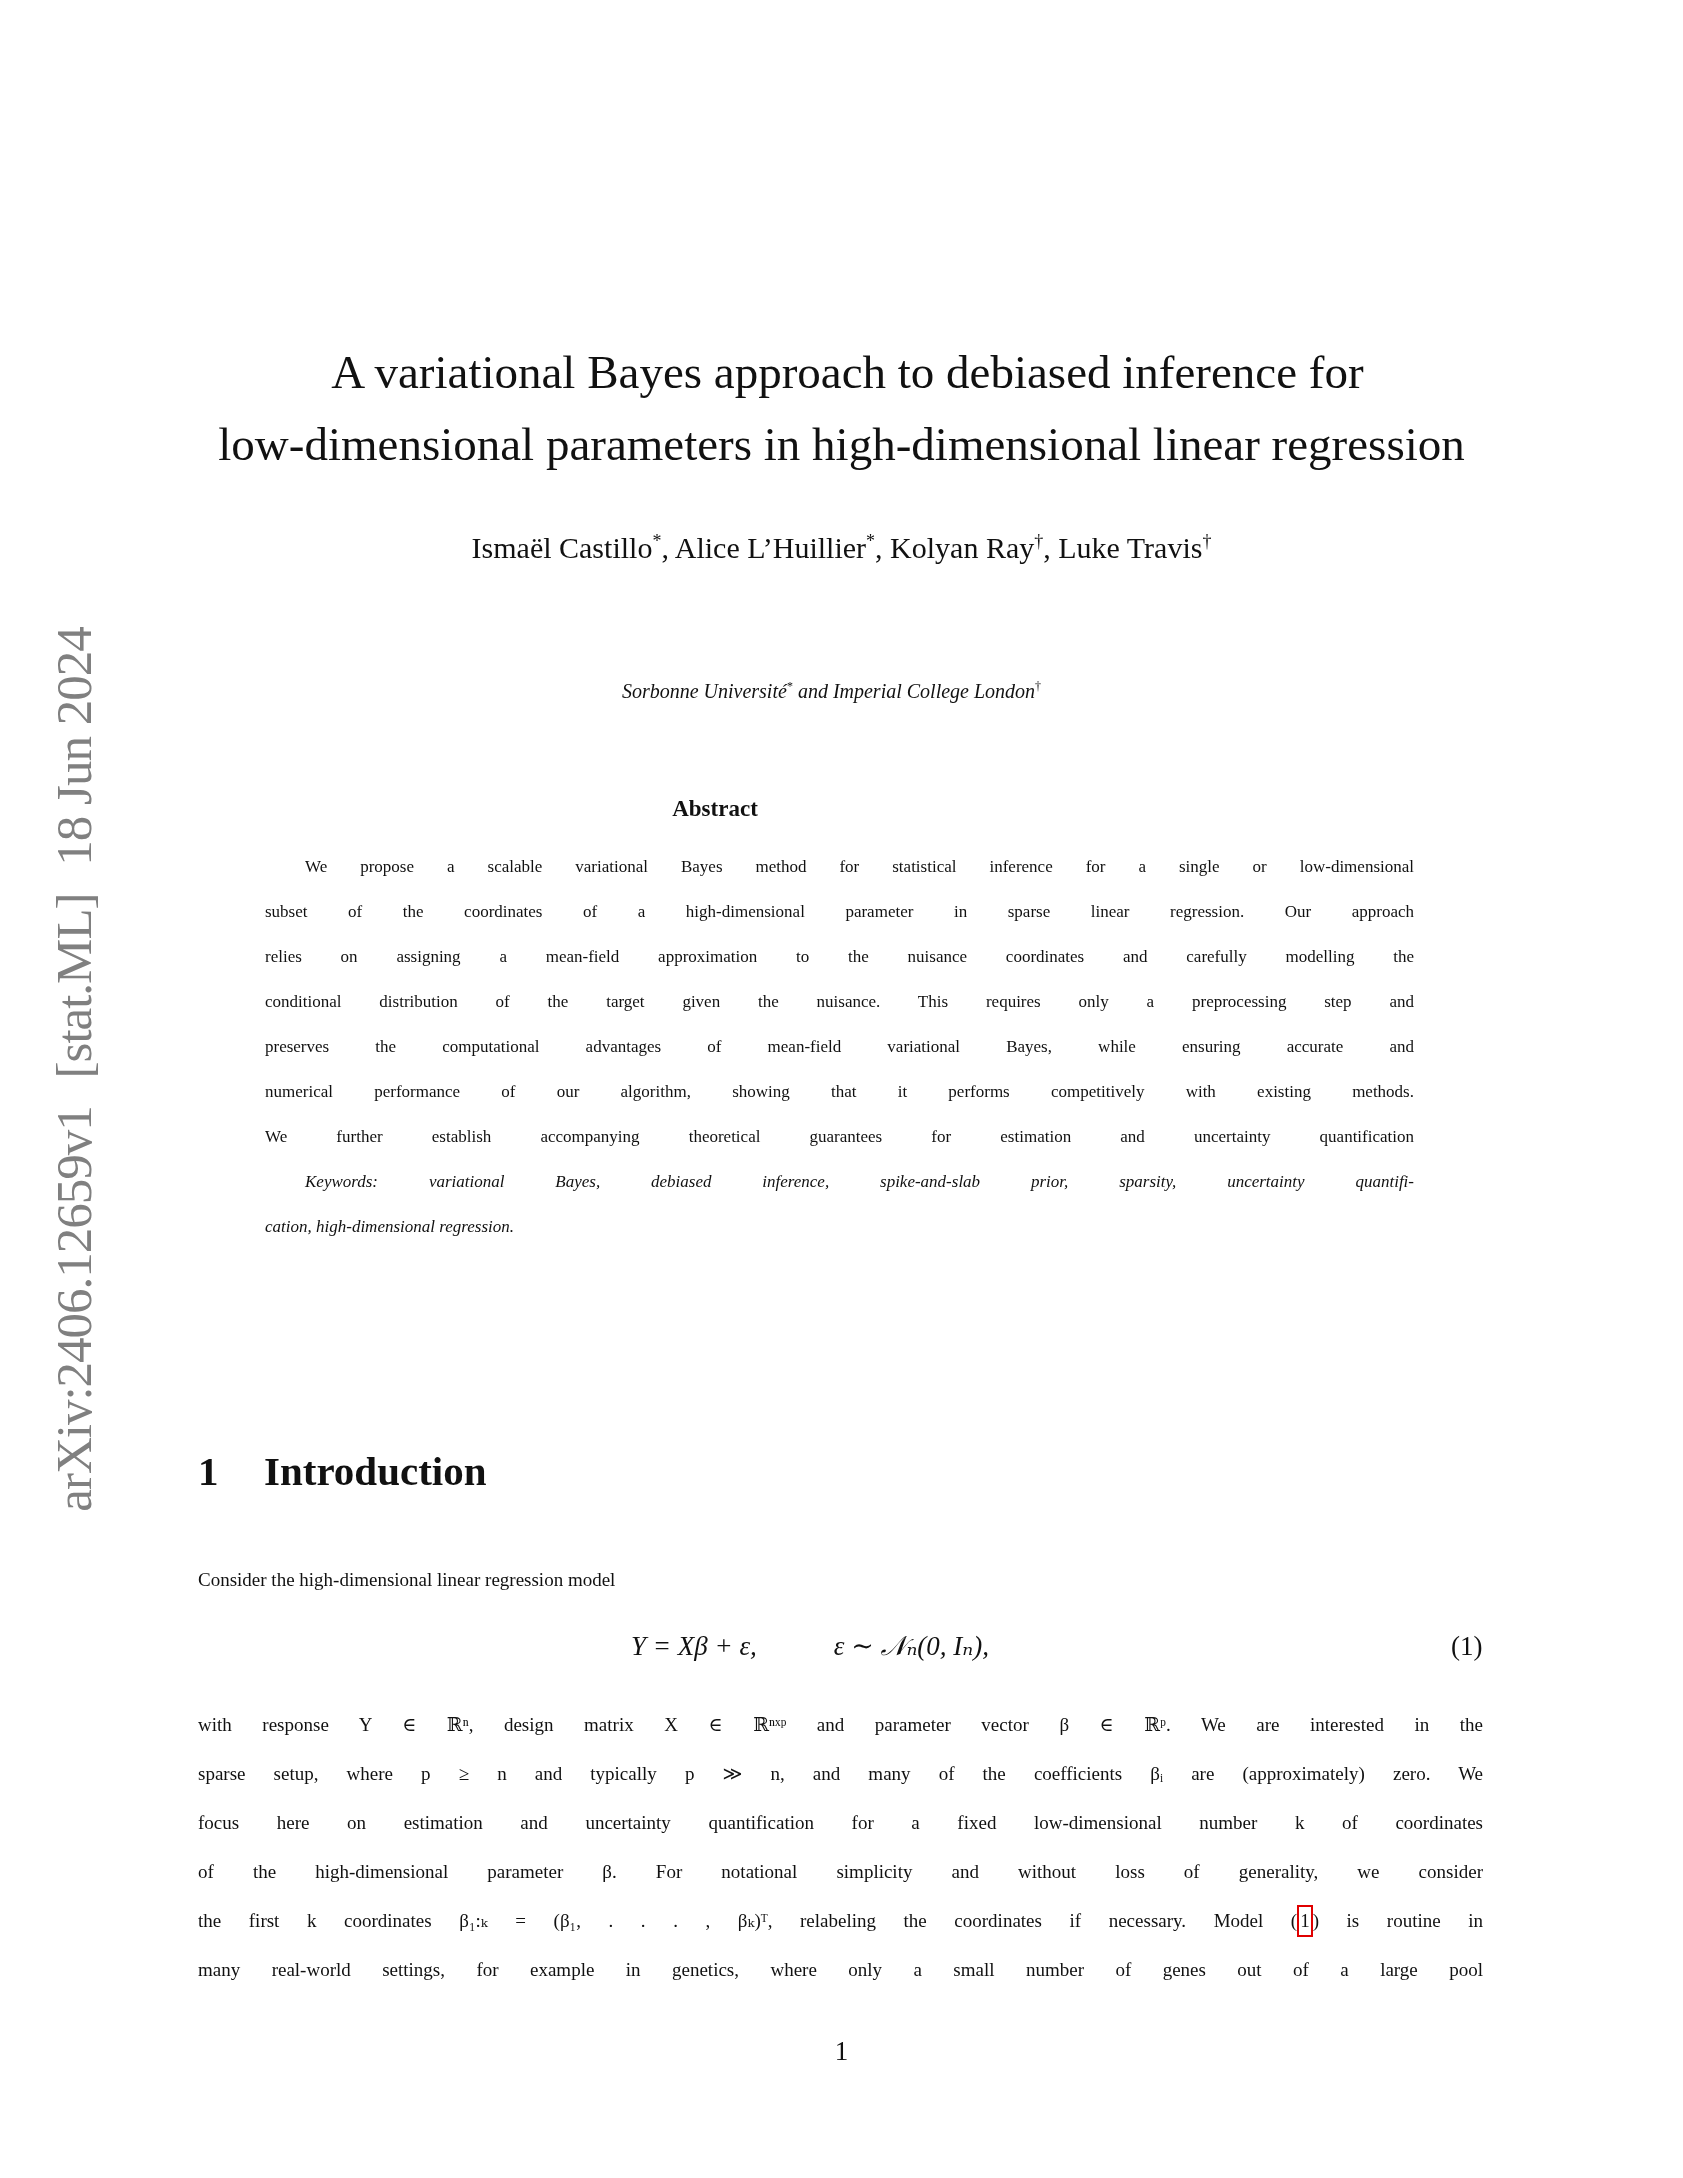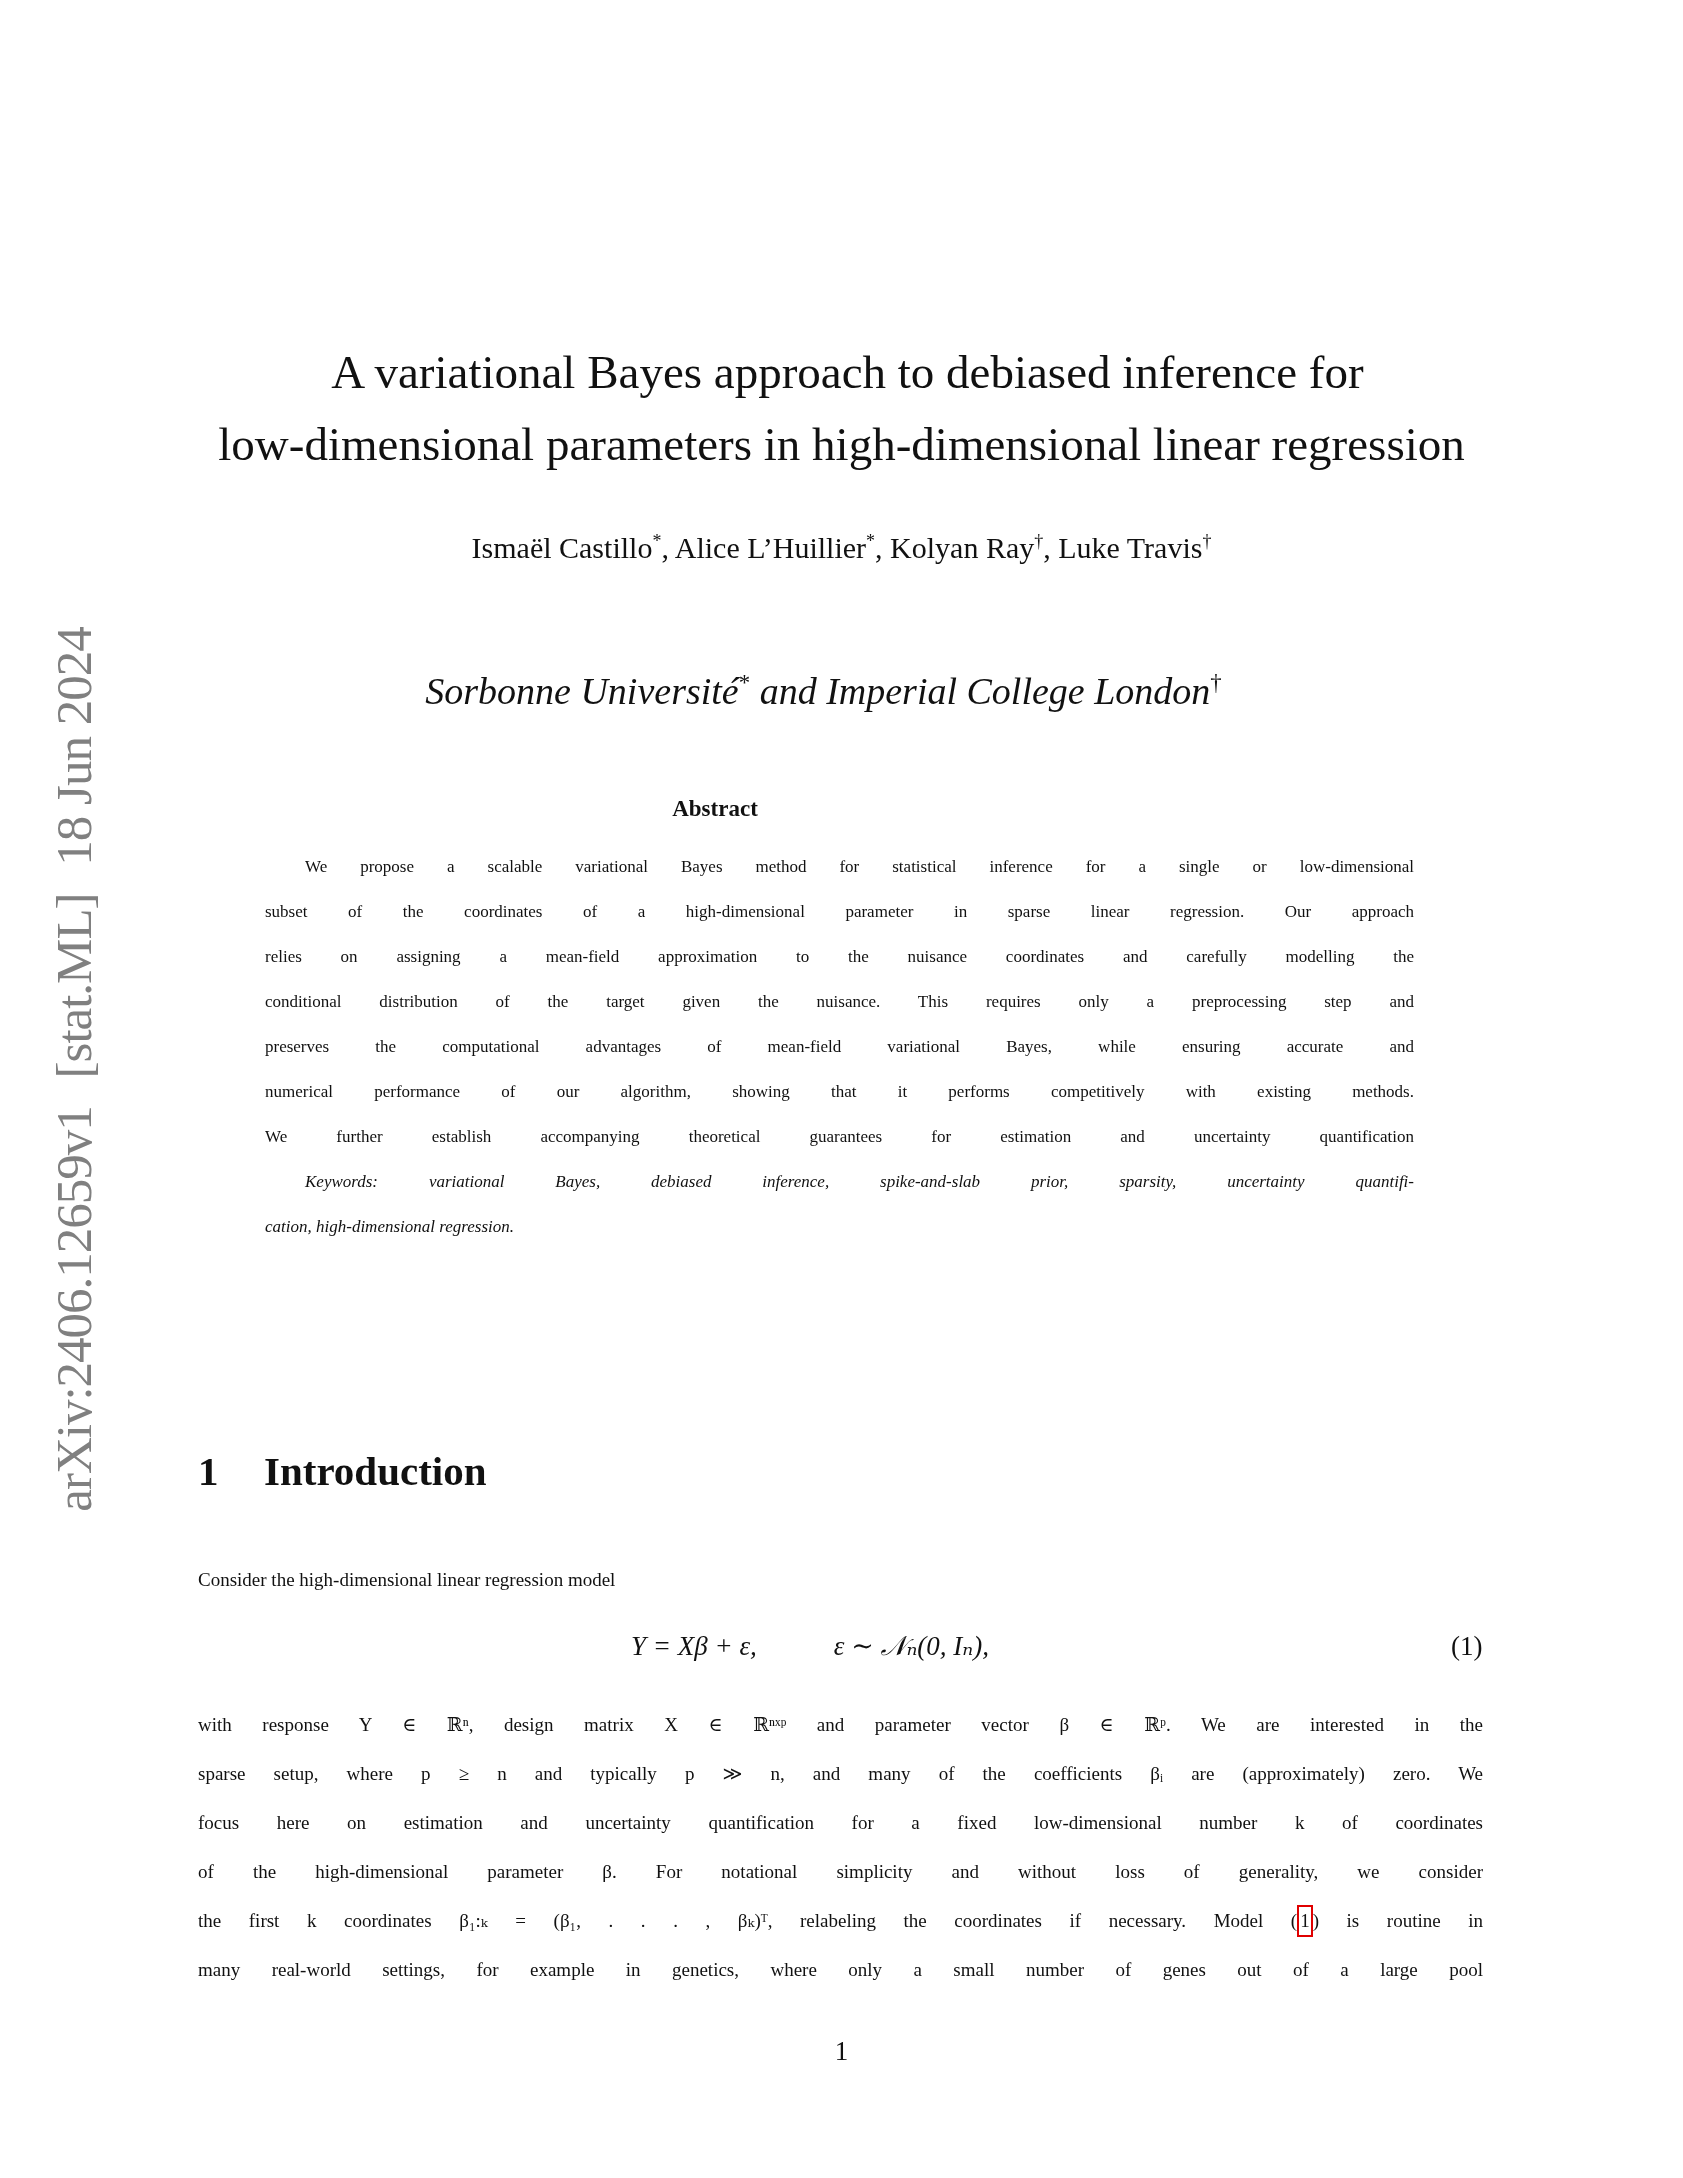--- a/index.html
+++ b/index.html
@@ -6,21 +6,21 @@
   body { width:1683px; height:2178px; position:relative; overflow:hidden;
          font-family:"Liberation Serif","DejaVu Serif",serif; color:#111111; }
   .abs { position:absolute; white-space:nowrap; }
   .sidebar { position:absolute; left:-436px; top:1040px; width:1020px; height:59px;
              transform:rotate(-90deg); transform-origin:center center;
              font-family:"Liberation Serif","DejaVu Serif",serif; font-size:51px; color:#808080;
              text-align:center; line-height:59px; letter-spacing:-1px; white-space:nowrap; }
   .sidebar span { margin:0 8px; }
   .title { left:0; width:1683px; text-align:center; font-size:47px; line-height:51px; }
   .authors { left:0; width:1683px; text-align:center; font-size:30px; line-height:36px; }
-  .affil { left:0; width:1647px; text-align:center; font-size:38px; line-height:36px; font-style:italic; }
+  .affil { left:8px; width:1647px; text-align:center; font-size:20px; line-height:36px; font-style:italic; }
   sup { font-size:60%; vertical-align:super; line-height:0; font-style:normal; }
   .abs-head { left:0; width:1430px; text-align:center; font-size:23px; font-weight:bold; line-height:28px; }
   .abstract { left:265px; width:1149px; font-size:17px; line-height:45px; text-align:justify; white-space:normal; }
   .jline { display:block; text-align:justify; text-align-last:justify; height:45px; }
   .jlast { display:block; text-align:left; height:45px; }
   .section { left:198px; font-size:41px; font-weight:bold; line-height:48px; }
   .section .num { display:inline-block; width:66px; }
   .body { left:198px; width:1285px; font-size:19px; line-height:49px; white-space:normal; }
   .bline { display:block; height:49px; text-align:justify; text-align-last:justify; }
   .bleft { display:block; height:49px; text-align:left; }

